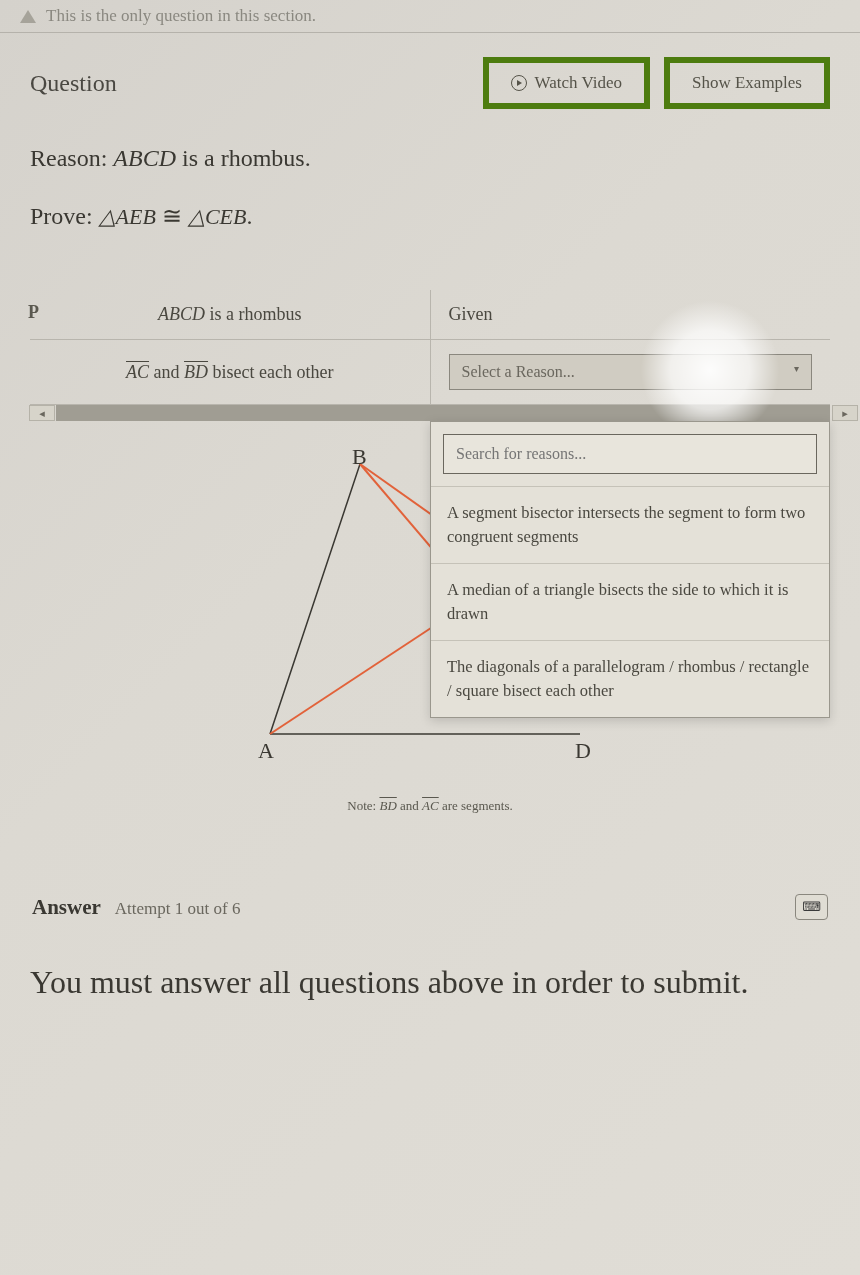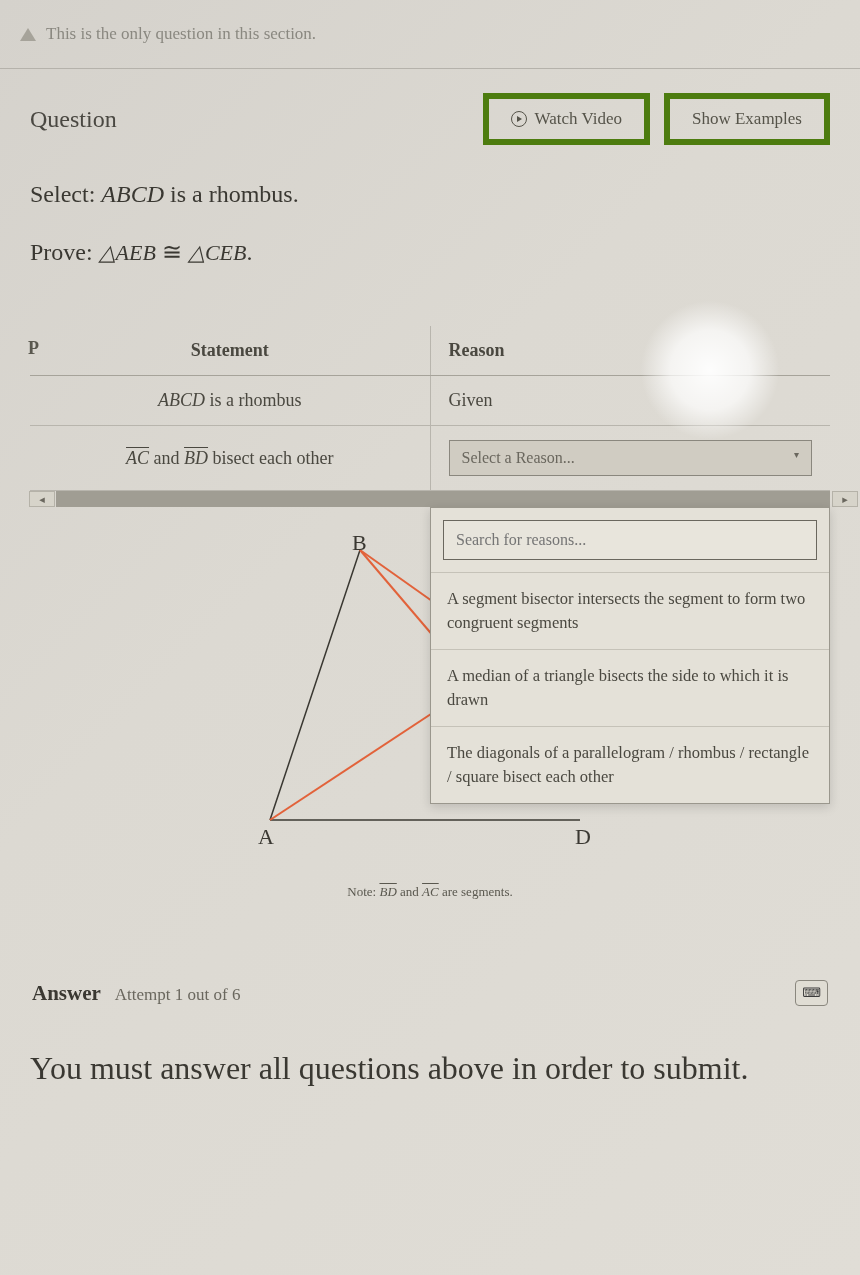--- a/index.html
+++ b/index.html
@@ -8,21 +8,21 @@
     height: 1275px;
     background: linear-gradient(135deg, #d5d2cc 0%, #dcd9d2 40%, #e0ddd6 100%);
     font-family: Georgia, 'Times New Roman', serif;
     color: #3a3a3a;
     position: relative;
     overflow: hidden;
   }
   .section-bar {
     display: flex;
     align-items: center;
-    padding: 24px 20px;
+    padding: 6px 20px;
     border-bottom: 1px solid #b5b2ab;
     color: #8a8880;
     font-size: 17px;
     gap: 10px;
   }
   .triangle-icon {
     width: 0; height: 0;
     border-left: 8px solid transparent;
     border-right: 8px solid transparent;
     border-bottom: 13px solid #a6a39a;
@@ -233,35 +233,31 @@
         <span class="play-icon"></span>
         <span>Watch Video</span>
       </button>
       <button class="btn">
         <span>Show Examples</span>
       </button>
     </div>
   </div>
 
   <div class="given">
-    <span>Select: </span><span class="math-it">ABCD</span><span> is a rhombus.</span>
+    <span>Reason: </span><span class="math-it">ABCD</span><span> is a rhombus.</span>
   </div>
 
   <div class="prove">
     <span>Prove: </span><span class="tri math-it">△AEB</span><span> ≅ </span><span class="tri math-it">△CEB</span><span>.</span>
   </div>
 
   <div class="table-wrap">
     <div class="p-label">P</div>
     <table>
       <tbody>
-          <tr>
-        <th>Statement</th>
-        <th>Reason</th>
-      </tr>
       <tr>
         <td>
           <span class="math-it">ABCD</span><span> is a rhombus</span>
         </td>
         <td>Given</td>
       </tr>
       <tr>
         <td>
           <span class="overline">AC</span><span> and </span><span class="overline">BD</span><span> bisect each other</span>
         </td>

